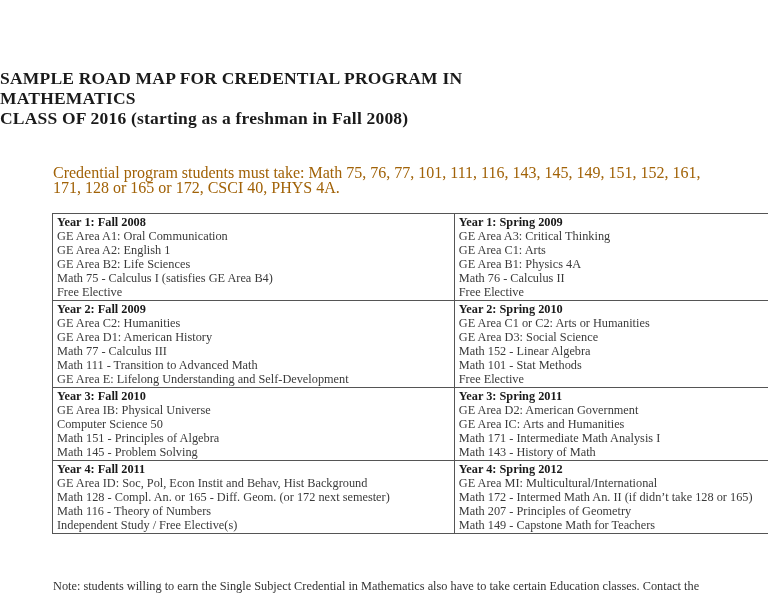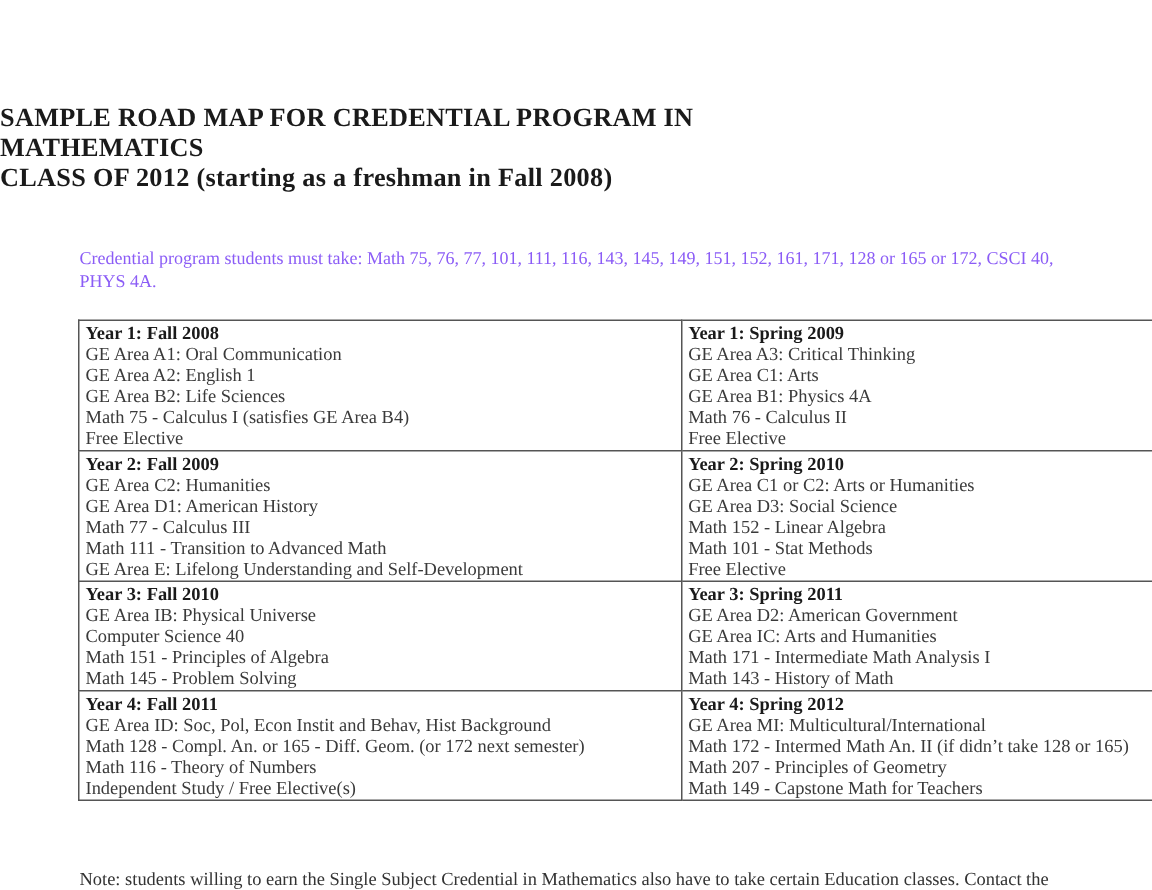--- a/index.html
+++ b/index.html
@@ -28,23 +28,23 @@
     color: #1a1a1a;
     letter-spacing: 0.2px;
   }
   .title-block div { white-space: nowrap; }
   .intro {
     position: absolute;
     left: 53px;
     top: 165px;
     width: 665px;
     font-family: "Liberation Serif", "DejaVu Serif", serif;
-    font-size: 12px;
+    font-size: 16px;
     line-height: 15px;
-    color: #8b5cf6;
+    color: #a16207;
   }
   table.roadmap {
     position: absolute;
     left: 52px;
     top: 213px;
     width: 758px;
     border-collapse: collapse;
     font-family: "Liberation Serif", "DejaVu Serif", serif;
     font-size: 12.3px;
     color: #3a3a3a;
@@ -78,21 +78,21 @@
     line-height: 15px;
     color: #333;
   }
 </style>
 </head>
 <body>
 
 <div class="title-block">
   <div>SAMPLE ROAD MAP FOR CREDENTIAL PROGRAM IN</div>
   <div>MATHEMATICS</div>
-  <div>CLASS OF 2012 (starting as a freshman in Fall 2008)</div>
+  <div>CLASS OF 2016 (starting as a freshman in Fall 2008)</div>
 </div>
 
 <div class="intro">Credential program students must take: Math 75, 76, 77, 101, 111, 116, 143, 145, 149, 151, 152, 161, 171, 128 or 165 or 172, CSCI 40, PHYS 4A.</div>
 
 <table class="roadmap">
   <tbody>
 
     <tr>
       <td class="left">
         <div class="term-head">Year 1: Fall 2008</div>
@@ -128,21 +128,21 @@
         <div class="course">Math 152 - Linear Algebra</div>
         <div class="course">Math 101 - Stat Methods</div>
         <div class="course">Free Elective</div>
       </td>
     </tr>
 
     <tr>
       <td class="left">
         <div class="term-head">Year 3: Fall 2010</div>
         <div class="course">GE Area IB: Physical Universe</div>
-        <div class="course">Computer Science 40</div>
+        <div class="course">Computer Science 50</div>
         <div class="course">Math 151 - Principles of Algebra</div>
         <div class="course">Math 145 - Problem Solving</div>
       </td>
       <td class="right">
         <div class="term-head">Year 3: Spring 2011</div>
         <div class="course">GE Area D2: American Government</div>
         <div class="course">GE Area IC: Arts and Humanities</div>
         <div class="course">Math 171 - Intermediate Math Analysis I</div>
         <div class="course">Math 143 - History of Math</div>
       </td>

